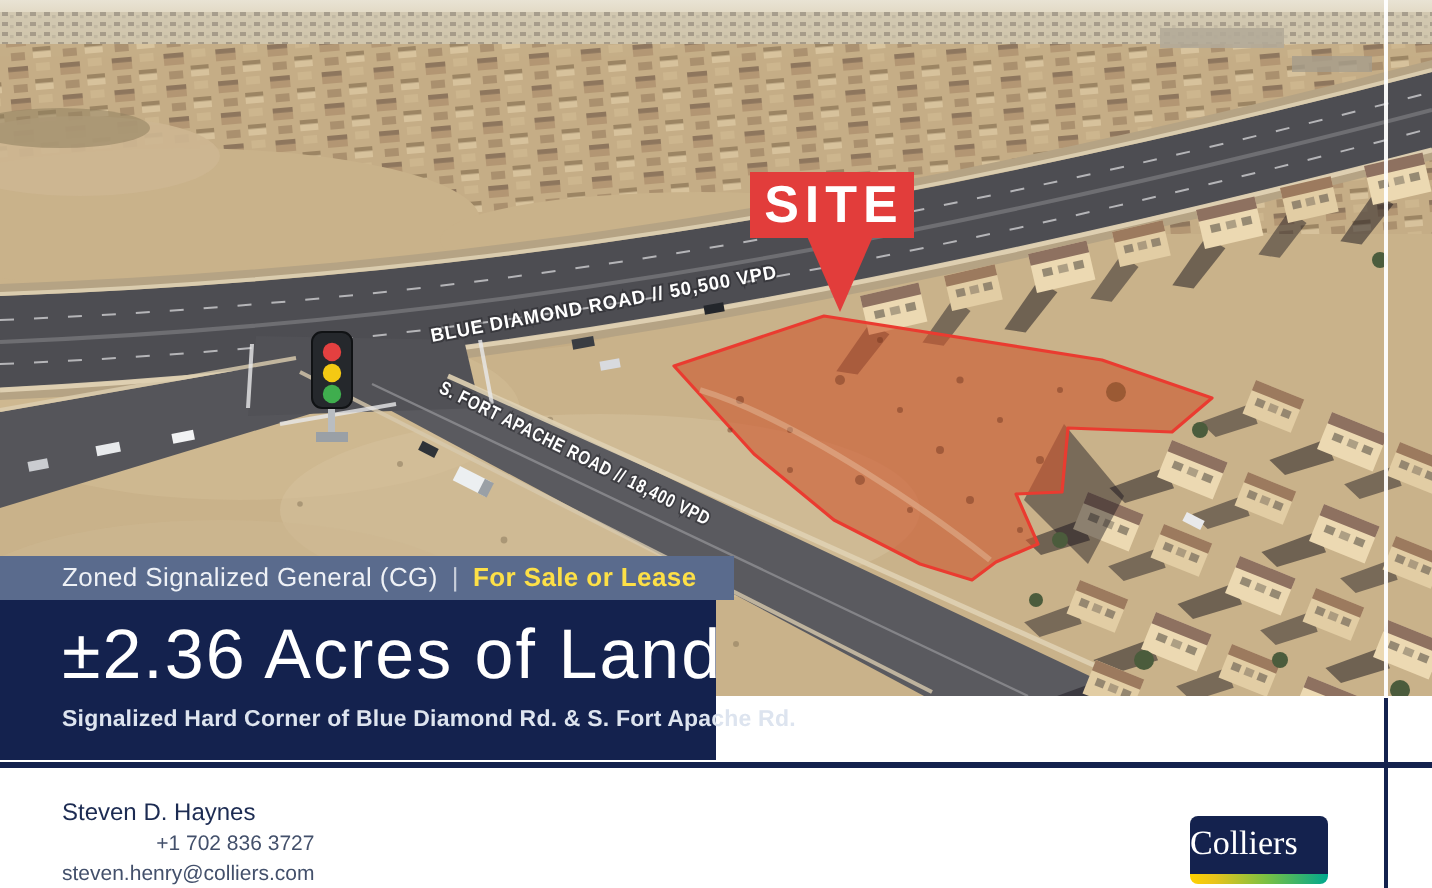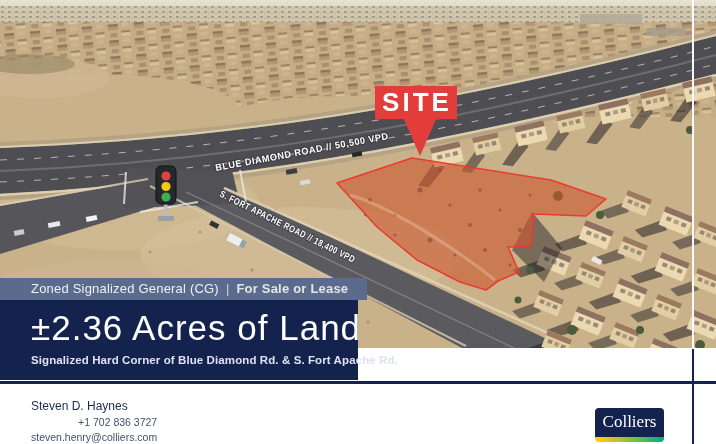--- a/index.html
+++ b/index.html
@@ -11,41 +11,41 @@
   html,body{margin:0;padding:0;}
   body{width:716px;height:444px;overflow:hidden;background:#ffffff;
        font-family:"Liberation Sans",sans-serif;}
   #poster{position:relative;width:716px;height:444px;background:#ffffff;overflow:hidden;}
   .photo{position:absolute;left:0;top:0;display:block;}
 
   .zoning-bar{position:absolute;left:0;top:278px;width:367px;height:22px;
     background:var(--steel);color:#eef1f6;font-size:13px;line-height:22px;
     padding-left:31px;box-sizing:border-box;white-space:nowrap;letter-spacing:.2px;}
   .zoning-bar .sep{margin:0 7px;opacity:.75;}
-  .zoning-bar .bold{font-weight:700;color:#e5e5e5;}
+  .zoning-bar .bold{font-weight:700;color:#fde047;}
 
   .banner{position:absolute;left:0;top:300px;width:358px;height:80px;background:var(--navy);}
   .headline{margin:10px 0 0 31px;font-size:35px;font-weight:300;letter-spacing:1px;
     line-height:1.05;color:#ffffff;white-space:nowrap;}
   .subheadline{margin:7px 0 0 31px;font-size:11.5px;font-weight:700;color:#dde4ef;
     letter-spacing:.1px;white-space:nowrap;}
 
   .rule-h{position:absolute;left:0;top:381px;width:716px;height:2.5px;background:var(--navy);}
   .rule-v{position:absolute;left:692px;top:349px;width:2px;height:95px;background:var(--navy);}
 
   .agent{position:absolute;top:399px;}
   .agent.a0{left:31px;}
   .agent.a1{left:170px;}
   .agent-name{font-size:12px;font-weight:400;color:#1c2b52;}
   .agent-phone,.agent-email{font-size:10.5px;color:#43506b;margin-top:3px;text-align:right;}
 
   .logo{position:absolute;left:595px;top:408px;width:69px;height:34px;
     border-radius:4px;overflow:hidden;}
   .logo-box{height:29px;background:var(--navy);color:#ffffff;
-    font-family:"Liberation Serif",serif;font-size:17px;text-align:center;line-height:28px;}
+    font-family:"Liberation Serif",serif;font-size:17px;text-align:left;line-height:28px;}
   .logo-bar{height:5px;background:linear-gradient(90deg,#ffd100 0%,#e8c41c 18%,#7ac143 55%,#00a88e 100%);}
 </style>
 </head>
 <body>
 
 <div id="poster">
 
   <svg class="photo" width="716" height="348" viewBox="0 0 716 348">
     <defs>
       <linearGradient id="haze" x1="0" y1="0" x2="0" y2="1">

